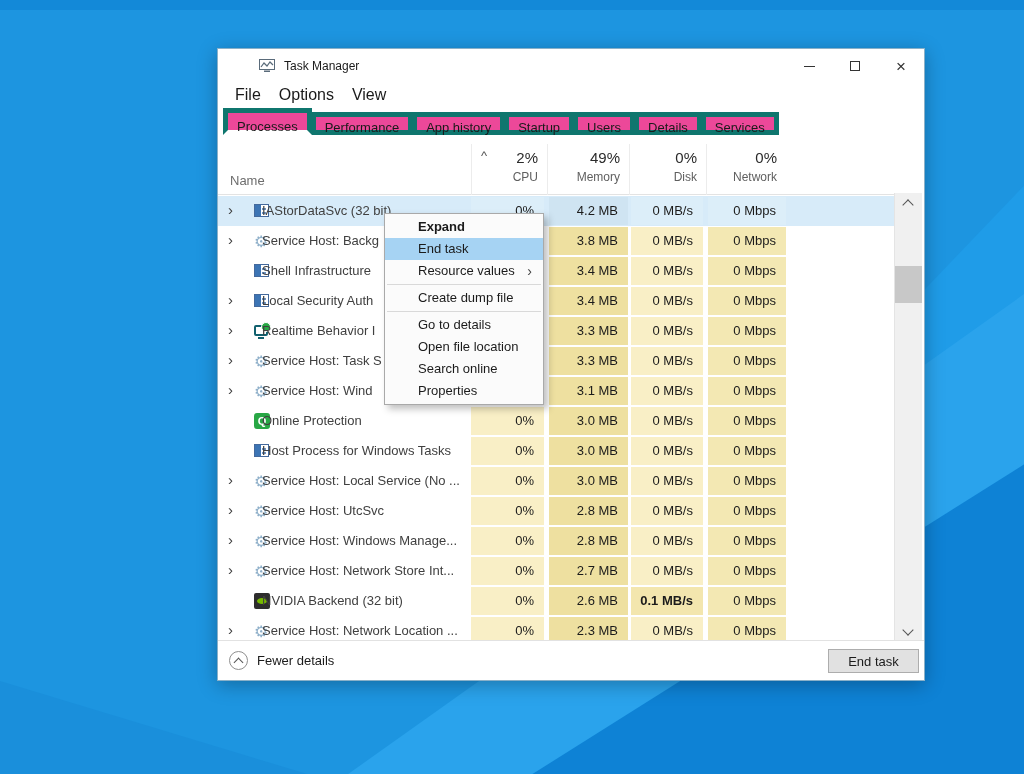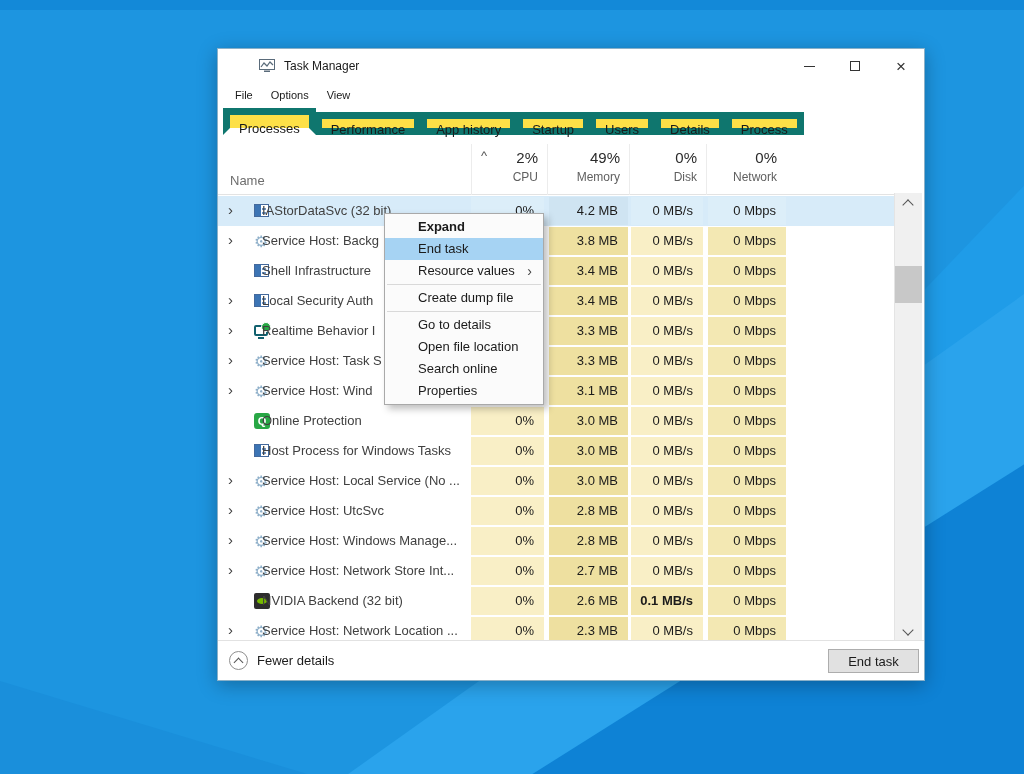--- a/index.html
+++ b/index.html
@@ -21,24 +21,24 @@
   .titlebar { position:absolute; left:0; top:0; right:0; height:34px; background:#fff;margin-left:29px; }
   .app-icon { position:absolute; left:12px; top:10px; width:16px; height:13px; }
   .title-text { position:absolute; left:37px; top:10px; font-size:12px; color:#1a1a1a; }
   .win-controls { position:absolute; right:0; top:0; height:34px; display:flex; }
   .wc { width:46px; height:34px; display:flex; align-items:center; justify-content:center; color:#333; }
   .wc-min  span { display:block; width:11px; height:1px; background:#333; }
   .wc-max  span { display:block; width:10px; height:10px; border:1px solid #333; }
   .wc-close    { font-size:17px; line-height:17px; }
 
   .menubar { position:absolute; left:0; top:34px; right:0; height:24px; display:flex; align-items:center; padding-left:8px; }
-  .menubar .mitem { font-size:11px; color:#1a1a1a; padding:2px 9px; }
+  .menubar .mitem { font-size:16px; color:#1a1a1a; padding:2px 9px; }
 
   .tabbar { position:absolute; left:0; top:58px; right:0; height:28px; display:flex; align-items:flex-end; padding-left:5px; }
-  .tab { font-size:13px; color:#1a1a1a; background:#fde047; border:7px solid #0f766e; margin-right:-1px;
+  .tab { font-size:13px; color:#1a1a1a; background:#ec4899; border:5px solid #0f766e; margin-right:-1px;
          padding:3px 9px 4px; height:23px; }
   .tab.active { height:27px; padding-top:6px; border-bottom-color:#fff; position:relative; z-index:2; }
 
   
   .thead { position:absolute; left:0; top:95px; width:676px; height:51px; border-bottom:1px solid #e3e3e3; background:#fff; }
   .name-lbl { position:absolute; left:12px; bottom:6px; font-size:13px; color:#6d6d6d; }
   .sort-caret { position:absolute; left:263px; top:4px; font-size:13px; color:#555; }
   .hcol { position:absolute; top:0; height:51px; border-left:1px solid #ececec; text-align:right; padding:5px 9px 0 0; }
   .hcol .pct { display:block; font-size:15px; color:#2b2b2b; }
   .hcol .lbl { display:block; font-size:12px; color:#5f5f5f; margin-top:4px; }
@@ -132,21 +132,21 @@
       <div class="mitem">View</div>
     </div>
 
   <div class="tabbar">
       <div class="tab active">Processes</div>
       <div class="tab">Performance</div>
       <div class="tab">App history</div>
       <div class="tab">Startup</div>
       <div class="tab">Users</div>
       <div class="tab">Details</div>
-      <div class="tab">Process</div>
+      <div class="tab">Services</div>
     </div>
 
   <div class="thead">
     <span class="name-lbl">Name</span>
     <span class="sort-caret">^</span>
   <div class="hcol" style="left: 253px; width: 76px;">
         <span class="pct">2%</span>
         <span class="lbl">CPU</span>
       </div>
       <div class="hcol" style="left: 329px; width: 82px;">

